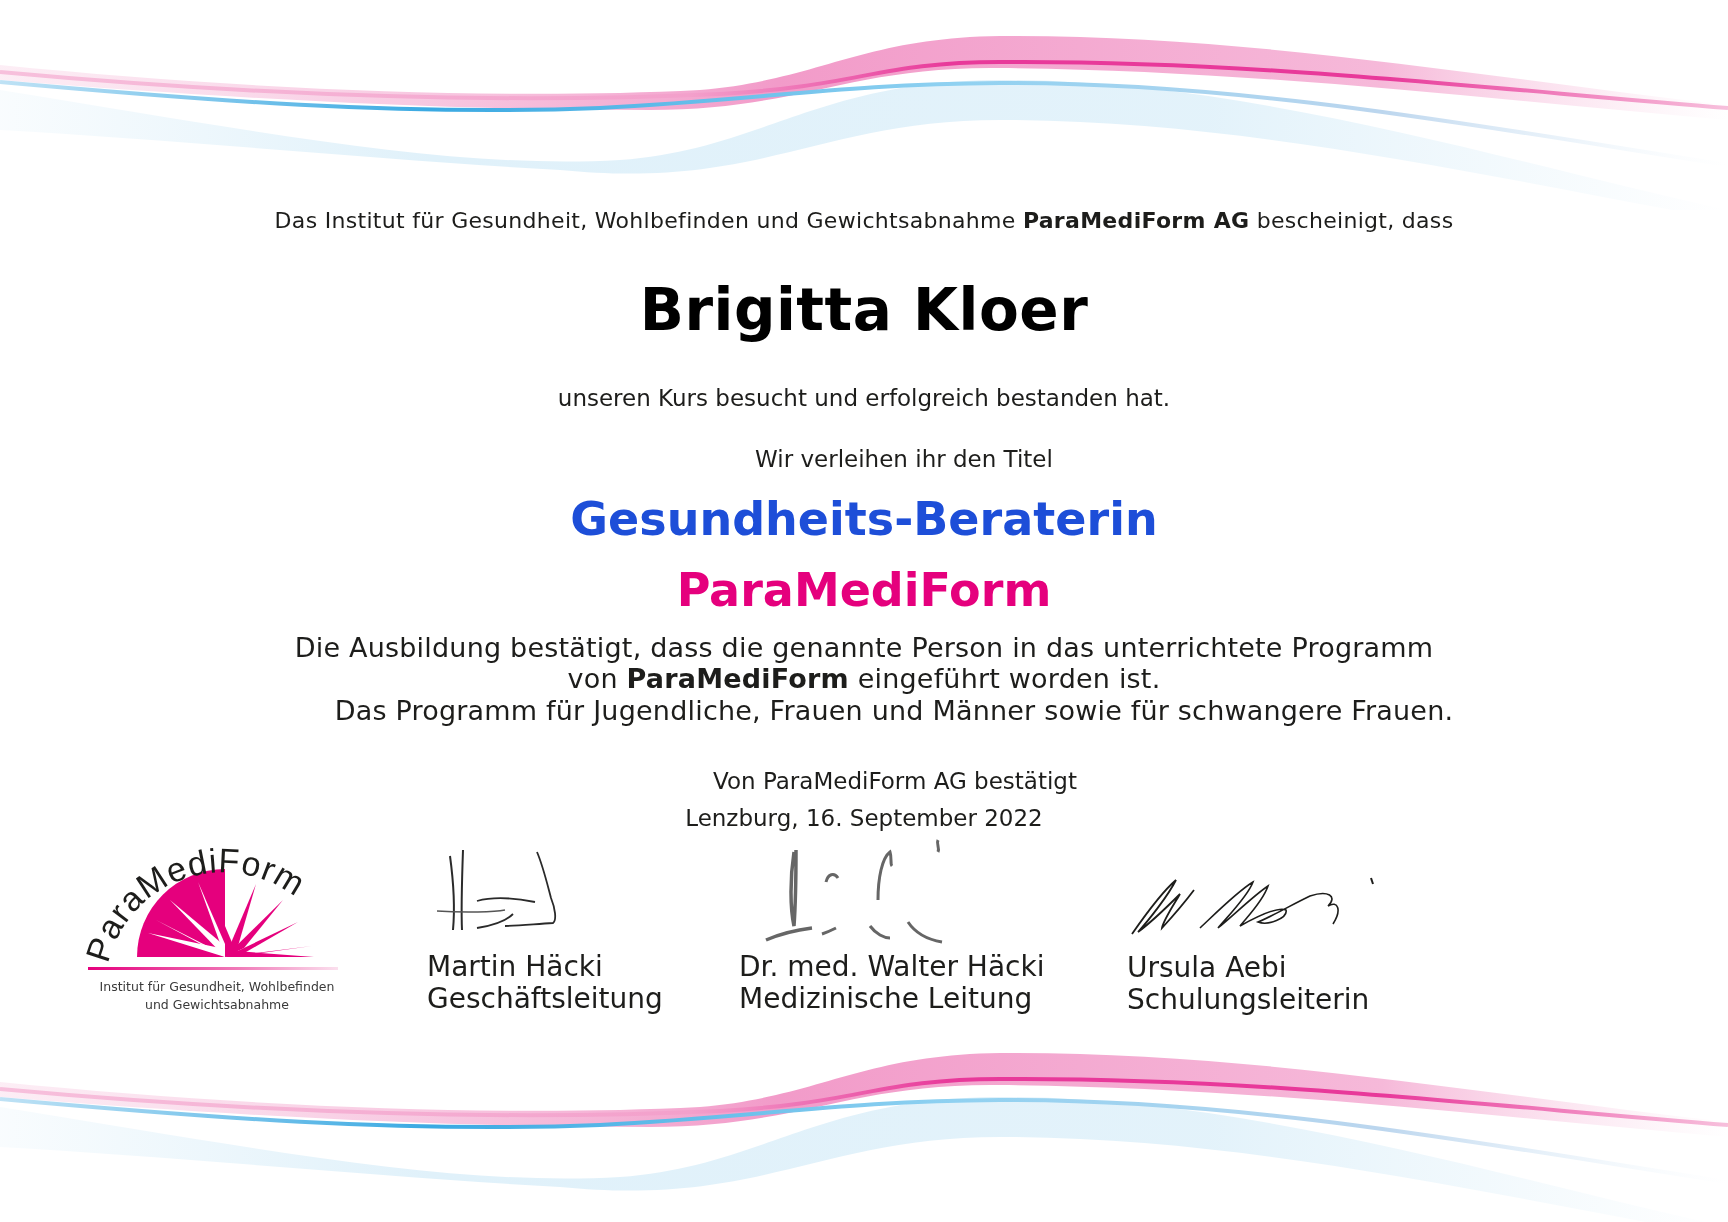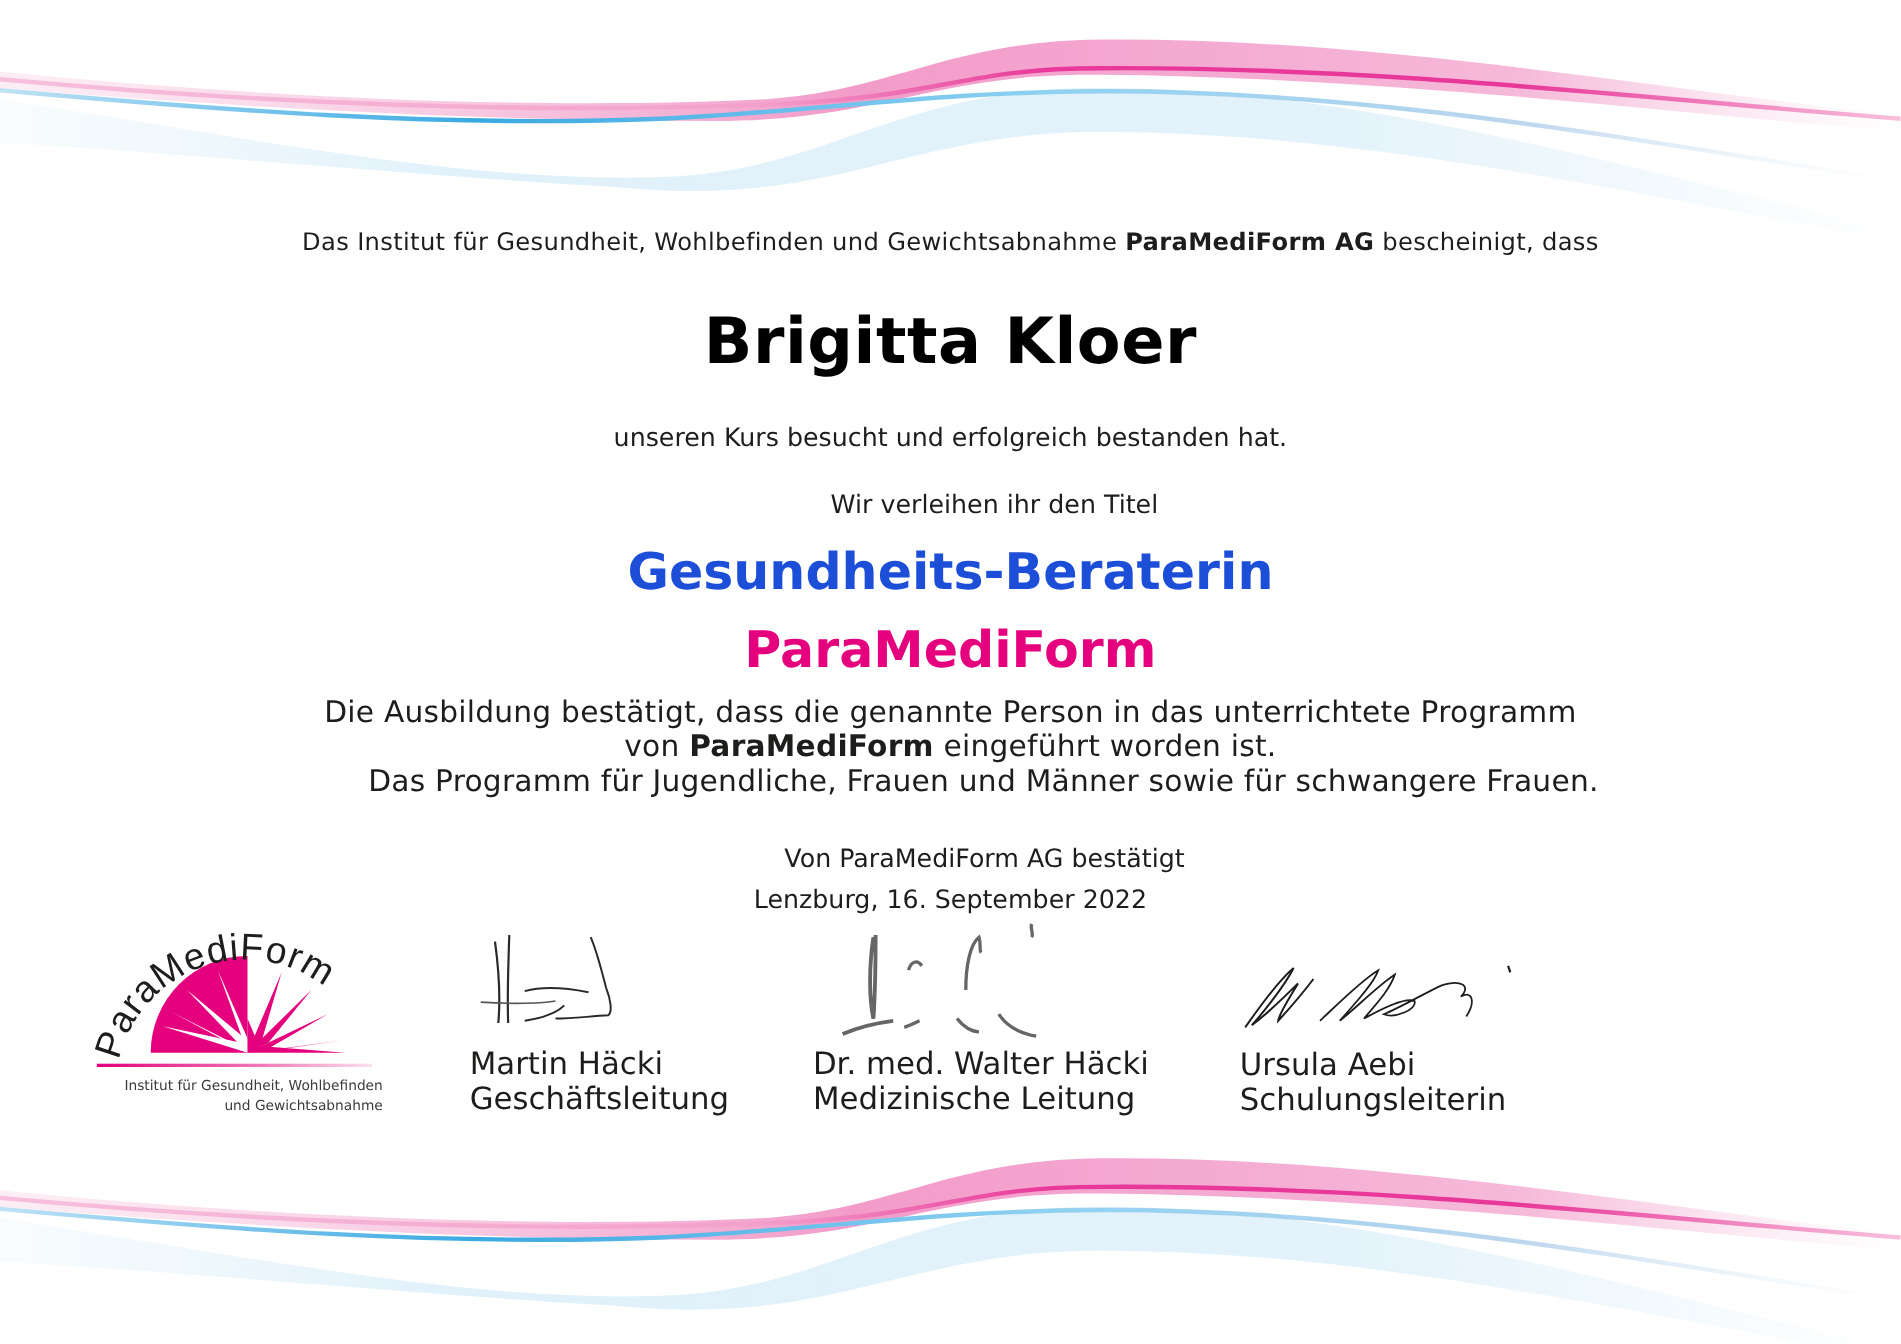--- a/index.html
+++ b/index.html
@@ -16,21 +16,21 @@
   .title1 { top: 492px; font-size: 46px; font-weight: bold; color: #1d4ed8; }
   .title2 { top: 563px; font-size: 46px; font-weight: bold; color: #e5007d; }
   .body-text { font-size: 27px; letter-spacing: 0.2px; }
   .b1 { top: 632px; } .b2 { top: 663px; } .b3 { top: 695px; padding-left: 30px; }
   .conf1 { top: 768px; font-size: 23px; margin-left: 31px; }
   .conf2 { top: 805px; font-size: 23px; }
   .signer { position: absolute; font-size: 28px; line-height: 32px; white-space: nowrap; }
   .signer .nm, .signer .rl { display: block; }
   .sig-svg { position: absolute; }
   .logo { position: absolute; left: 86px; top: 836px; width: 270px; height: 180px; }
-  .logo-sub { position: absolute; left: 86px; width: 262px; text-align: right; font-size: 12.5px; line-height: 18px; color: #3a3a3a; }
+  .logo-sub { position: absolute; left: 86px; width: 262px; text-align: center; font-size: 12.5px; line-height: 18px; color: #3a3a3a; }
 </style>
 </head>
 <body>
 
 <svg class="wave" style="top:20px;" viewBox="0 0 1728 190" preserveAspectRatio="none">
   <defs>
     <linearGradient id="lbFade" x1="0" x2="1" y1="0" y2="0">
       <stop offset="0" stop-color="#e0f1fa" stop-opacity="0.2"></stop>
       <stop offset="0.25" stop-color="#e0f1fa" stop-opacity="1"></stop>
       <stop offset="0.7" stop-color="#e0f1fa" stop-opacity="0.9"></stop>

